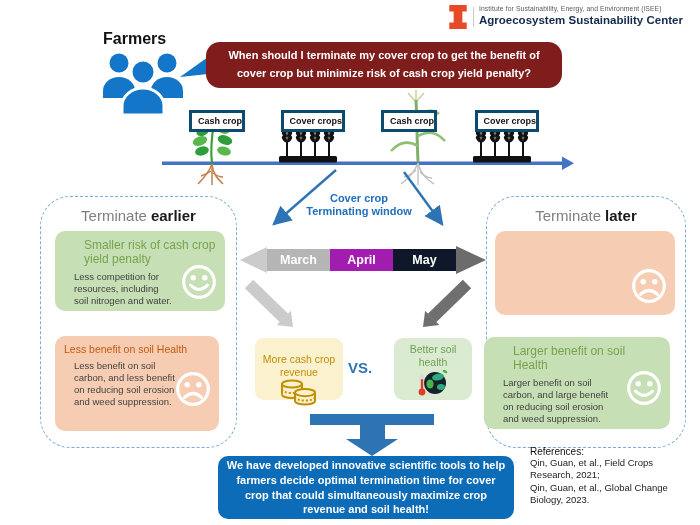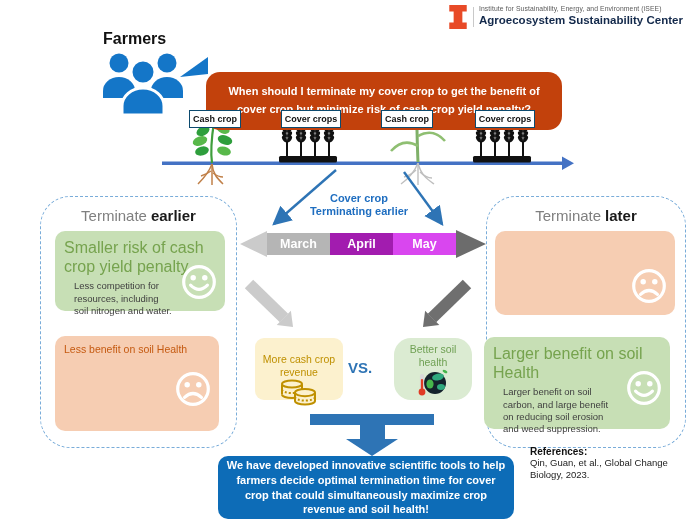--- a/index.html
+++ b/index.html
@@ -8,69 +8,69 @@
   #bg-svg{position:absolute;left:0;top:0;z-index:1;pointer-events:none;}
   .z2{z-index:2;}
 
   
   #logo-text1{font-size:6.8px;color:#5a5a5a;letter-spacing:.1px;}
   #logo-text2{font-size:11.5px;font-weight:bold;color:#13294b;margin-top:2px;}
   #logo-divider{width:1px;height:20px;background:#c9c9c9;}
 
   
   #farmers-label{font-size:16px;font-weight:bold;color:#111;}
-  #bubble{left:206px;top:42px;width:356px;height:58px;background:#c2410c;border-radius:14px;
+  #bubble{left:206px;top:42px;width:356px;height:46px;background:#7f1d1d;border-radius:14px;
           display:flex;align-items:center;justify-content:center;text-align:center;
-          color:#fff;font-size:11px;font-weight:bold;line-height:1.6;padding:0 12px;box-sizing:border-box;margin-top:30px;}
-
-  
-  .crop-label{top:110px;height:16px;line-height:16px;text-align:center;background:#fff;
-              border:1px solid #0c4a6e;font-size:9px;font-weight:bold;color:#111;z-index:2;}
+          color:#fff;font-size:11px;font-weight:bold;line-height:1.6;padding:0 12px;box-sizing:border-box;}
+
+  
+  .crop-label{top:110px;height:16px;line-height:16px;text-align:right;background:#fff;
+              border:3px solid #0c4a6e;font-size:9px;font-weight:bold;color:#111;z-index:2;}
 
   
   #window-label{left:293px;top:192px;width:132px;text-align:center;color:#1f6ec0;
                 font-size:11px;font-weight:bold;line-height:1.2;z-index:2;}
-  #month-bar{left:240px;top:230px;display:flex;align-items:center;height:28px;z-index:2;justify-content:flex-end;}
+  #month-bar{left:240px;top:246px;display:flex;align-items:center;height:28px;z-index:2;justify-content:flex-end;}
   .tri-left{width:0;height:0;border-top:13px solid transparent;border-bottom:13px solid transparent;
             border-right:27px solid #cbcbcb;}
   .tri-right{width:0;height:0;border-top:14px solid transparent;border-bottom:14px solid transparent;
              border-left:30px solid #6c6c6c;}
   .seg{width:63px;height:22px;line-height:22px;text-align:center;color:#fff;font-size:12.5px;font-weight:bold;}
-  .seg-march{background:#b5b5b5;} .seg-april{background:#a21caf;} .seg-may{background:#d946ef;}
+  .seg-march{background:#b5b5b5;} .seg-april{background:#a21caf;} .seg-may{background:#0f172a;}
 
   
   .panel{top:196px;height:252px;border:1.6px dashed #79acd9;border-radius:30px;box-sizing:border-box;z-index:2;}
   #panel-earlier{left:40px;width:197px;}
   #panel-later{left:486px;width:200px;}
   .panel-title{margin-top:10px;text-align:center;font-size:15px;}
   .t-gray{color:#7f7f7f;margin-top:20px;} .t-bold{color:#1a1a1a;font-weight:bold;margin-left:4px;}
 
   .info-box{border-radius:10px;padding:7px 9px;box-sizing:border-box;z-index:3;}
   .box-green{background:#c7dfb5;} .box-orange{background:#f6cdb2;}
-  .box-title-green{color:#76a34e;font-size:16px;line-height:1.2;}
+  .box-title-green{color:#76a34e;font-size:12px;line-height:1.2;margin-left:20px;}
   .box-title-orange{color:#c55a11;font-size:10.5px;line-height:1.2;}
   .box-body{margin:4px 0 0 10px;font-size:9.5px;color:#3f3f3f;line-height:1.28;}
   .face{position:absolute;right:7px;}
 
   
   #revenue-box{left:255px;top:338px;width:88px;height:62px;background:#fcf1ce;border-radius:9px;
                text-align:center;z-index:2;}
   #revenue-box .lbl{color:#bf9000;font-size:10.5px;line-height:1.2;padding-top:15px;}
   #vs-label{left:348px;top:359px;color:#2e74b5;font-size:15px;font-weight:bold;z-index:2;}
-  #soil-box{left:394px;top:338px;width:78px;height:62px;background:#dbebd2;border-radius:17px;
+  #soil-box{left:394px;top:338px;width:78px;height:62px;background:#dbebd2;border-radius:9px;
             text-align:center;z-index:2;}
   #soil-box .lbl{color:#6fa053;font-size:10.5px;line-height:1.2;padding-top:5px;}
 
   
   #conclusion-box{left:218px;top:456px;width:296px;height:63px;background:#0d6cb7;border-radius:10px;
                   display:flex;align-items:center;justify-content:center;text-align:center;
                   color:#fff;font-size:11px;font-weight:bold;line-height:1.35;padding:2px 8px;
                   box-sizing:border-box;z-index:2;}
   #references{left:530px;top:446px;width:164px;z-index:2;}
-  #references .ref-title{font-size:10px;font-weight:bold;color:#111;}
+  #references .ref-title{font-size:10px;font-weight:normal;color:#111;}
   #references .ref-item{font-size:9.5px;color:#222;line-height:1.3;}
 </style>
 </head>
 <body>
 
 <div id="canvas">
 
   <svg id="bg-svg" width="700" height="525" viewBox="0 0 700 525">
     <defs>
       <marker id="arrowBlue" markerWidth="9" markerHeight="9" refX="7" refY="4" orient="auto">
@@ -198,21 +198,21 @@
     <span>When should I terminate my cover crop to get the benefit of cover crop but minimize risk of cash crop yield penalty?</span>
   </div>
 
   <div class="abs crop-label" style="left:189px;width:50px;">Cash crop</div>
   <div class="abs crop-label" style="left:281px;width:58px;">Cover crops</div>
   <div class="abs crop-label" style="left:381px;width:50px;">Cash crop</div>
   <div class="abs crop-label" style="left:475px;width:58px;">Cover crops</div>
 
   <div id="window-label" class="abs">
     <div>Cover crop</div>
-    <div>Terminating earlier</div>
+    <div>Terminating window</div>
   </div>
 
   <div id="month-bar" class="abs">
     <div class="tri-left"></div>
     <div class="seg seg-march">March</div>
     <div class="seg seg-april">April</div>
     <div class="seg seg-may">May</div>
     <div class="tri-right"></div>
   </div>
 
@@ -226,20 +226,21 @@
     <div class="box-body" style="width:98px;">Less competition for resources, including soil nitrogen and water.</div>
     <svg class="face" style="top:32px;" width="38" height="38" viewBox="0 0 36 36">
       <circle cx="18" cy="18" r="14.5" stroke="#fff" stroke-width="3" fill="none"></circle>
       <circle cx="12.5" cy="14" r="2.6" fill="#fff"></circle>
         <circle cx="23.5" cy="14" r="2.6" fill="#fff"></circle>
       <path d="M10,21 Q18,29 26,21" stroke="#fff" stroke-width="3" fill="none" stroke-linecap="round"></path>
     </svg>
   </div>
   <div class="abs info-box box-orange" style="left:55px;top:336px;width:164px;height:95px;">
     <div class="box-title-orange">Less benefit on soil Health</div>
+    <div class="box-body" style="width:104px;">Less benefit on soil carbon, and less benefit on reducing soil erosion and weed suppression.</div>
     <svg class="face" style="top:34px;" width="38" height="38" viewBox="0 0 36 36">
       <circle cx="18" cy="18" r="14.5" stroke="#fff" stroke-width="3" fill="none"></circle>
       <circle cx="12.5" cy="14" r="2.6" fill="#fff"></circle>
         <circle cx="23.5" cy="14" r="2.6" fill="#fff"></circle>
       <path d="M10,26 Q18,18.5 26,26" stroke="#fff" stroke-width="3" fill="none" stroke-linecap="round"></path>
     </svg>
   </div>
 
   <div id="panel-later" class="abs panel">
     <div class="panel-title">
@@ -301,16 +302,17 @@
       <circle cx="6" cy="24" r="3.4" fill="#e03b24"></circle>
     </svg>
   </div>
 
   <div id="conclusion-box" class="abs">
     <span>We have developed innovative scientific tools to help farmers decide optimal termination time for cover crop that could simultaneously maximize crop revenue and soil health!</span>
   </div>
 
   <div id="references" class="abs">
     <div class="ref-title">References:</div>
+    <div class="ref-item">Qin, Guan, et al., Field Crops Research, 2021;</div>
     <div class="ref-item">Qin, Guan, et al., Global Change Biology, 2023.</div>
   </div>
 
 </div>
 
 </body></html>

